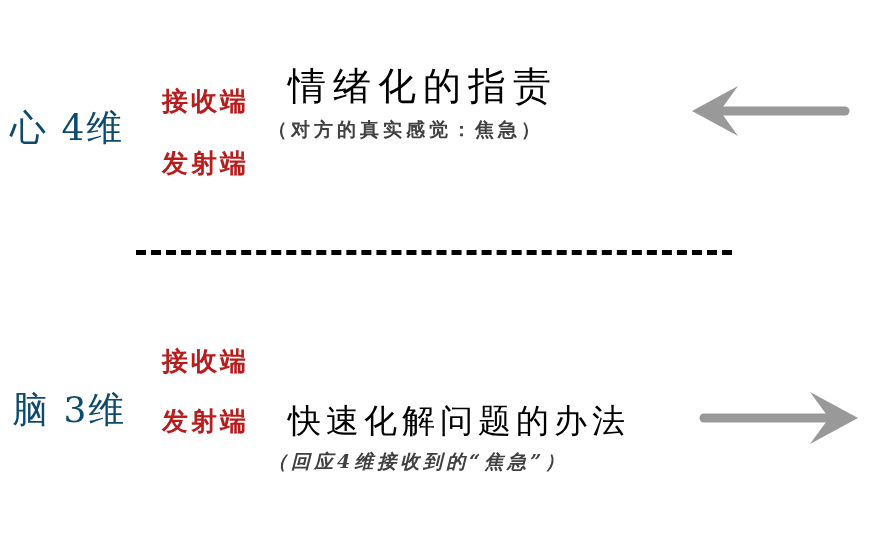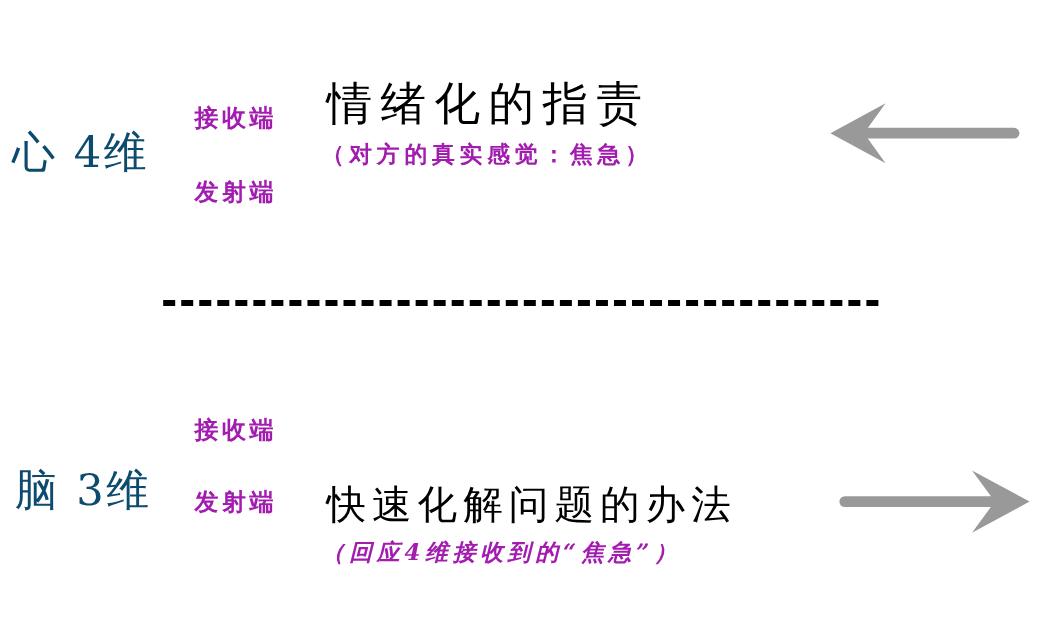--- a/index.html
+++ b/index.html
@@ -17,41 +17,42 @@
     .abs { position: absolute; white-space: nowrap; }
 
     .dim-label {
       font-size: 36px;
       color: #0c4a6e;
       letter-spacing: 2px;
       line-height: 1;
       text-align: right;
     }
     .port-label {
-      font-size: 20px;
-      color: #a21caf;
+      font-size: 26px;
+      color: #b91c1c;
       letter-spacing: 3px;
       font-weight: bold;
       line-height: 1;
       font-family: Liberation Serif, serif;
     }
     .main-text {
       font-size: 38px;
       color: #000000;
       letter-spacing: 7px;
       line-height: 1;
+      margin-left: 16px;
     }
     .main-text.bottom {
       font-size: 33px;
       letter-spacing: 5px;
       text-align: right;
     }
     .sub-text {
       font-size: 19px;
-      color: #a21caf;
+      color: #404040;
       letter-spacing: 4px;
       font-weight: bold;
       line-height: 1;
     }
 
     .divider {
       position: absolute;
       left: 136px;
       top: 250px;
       width: 596px;

